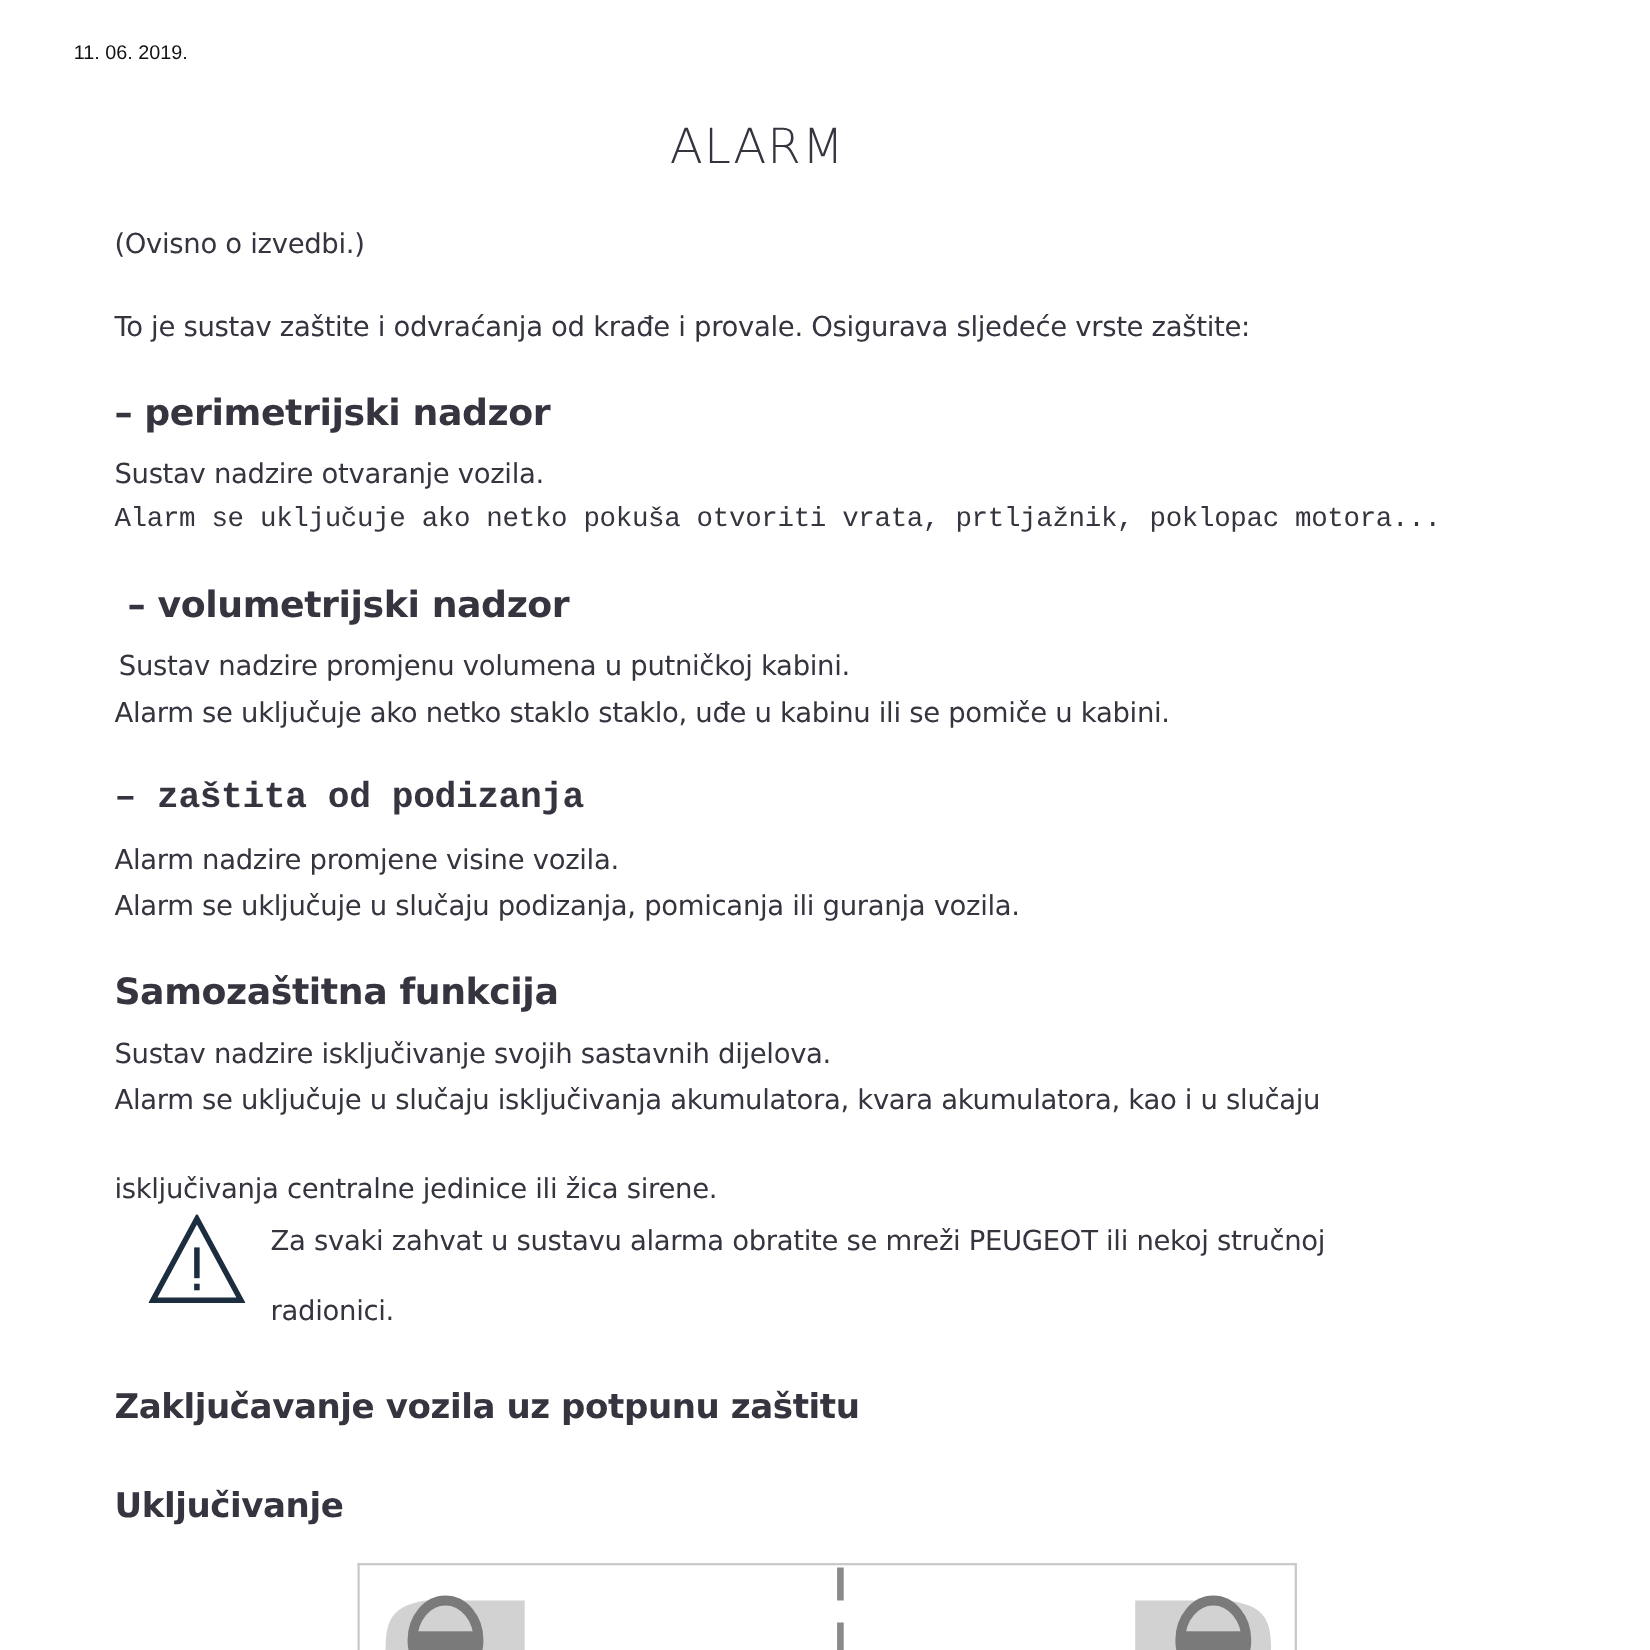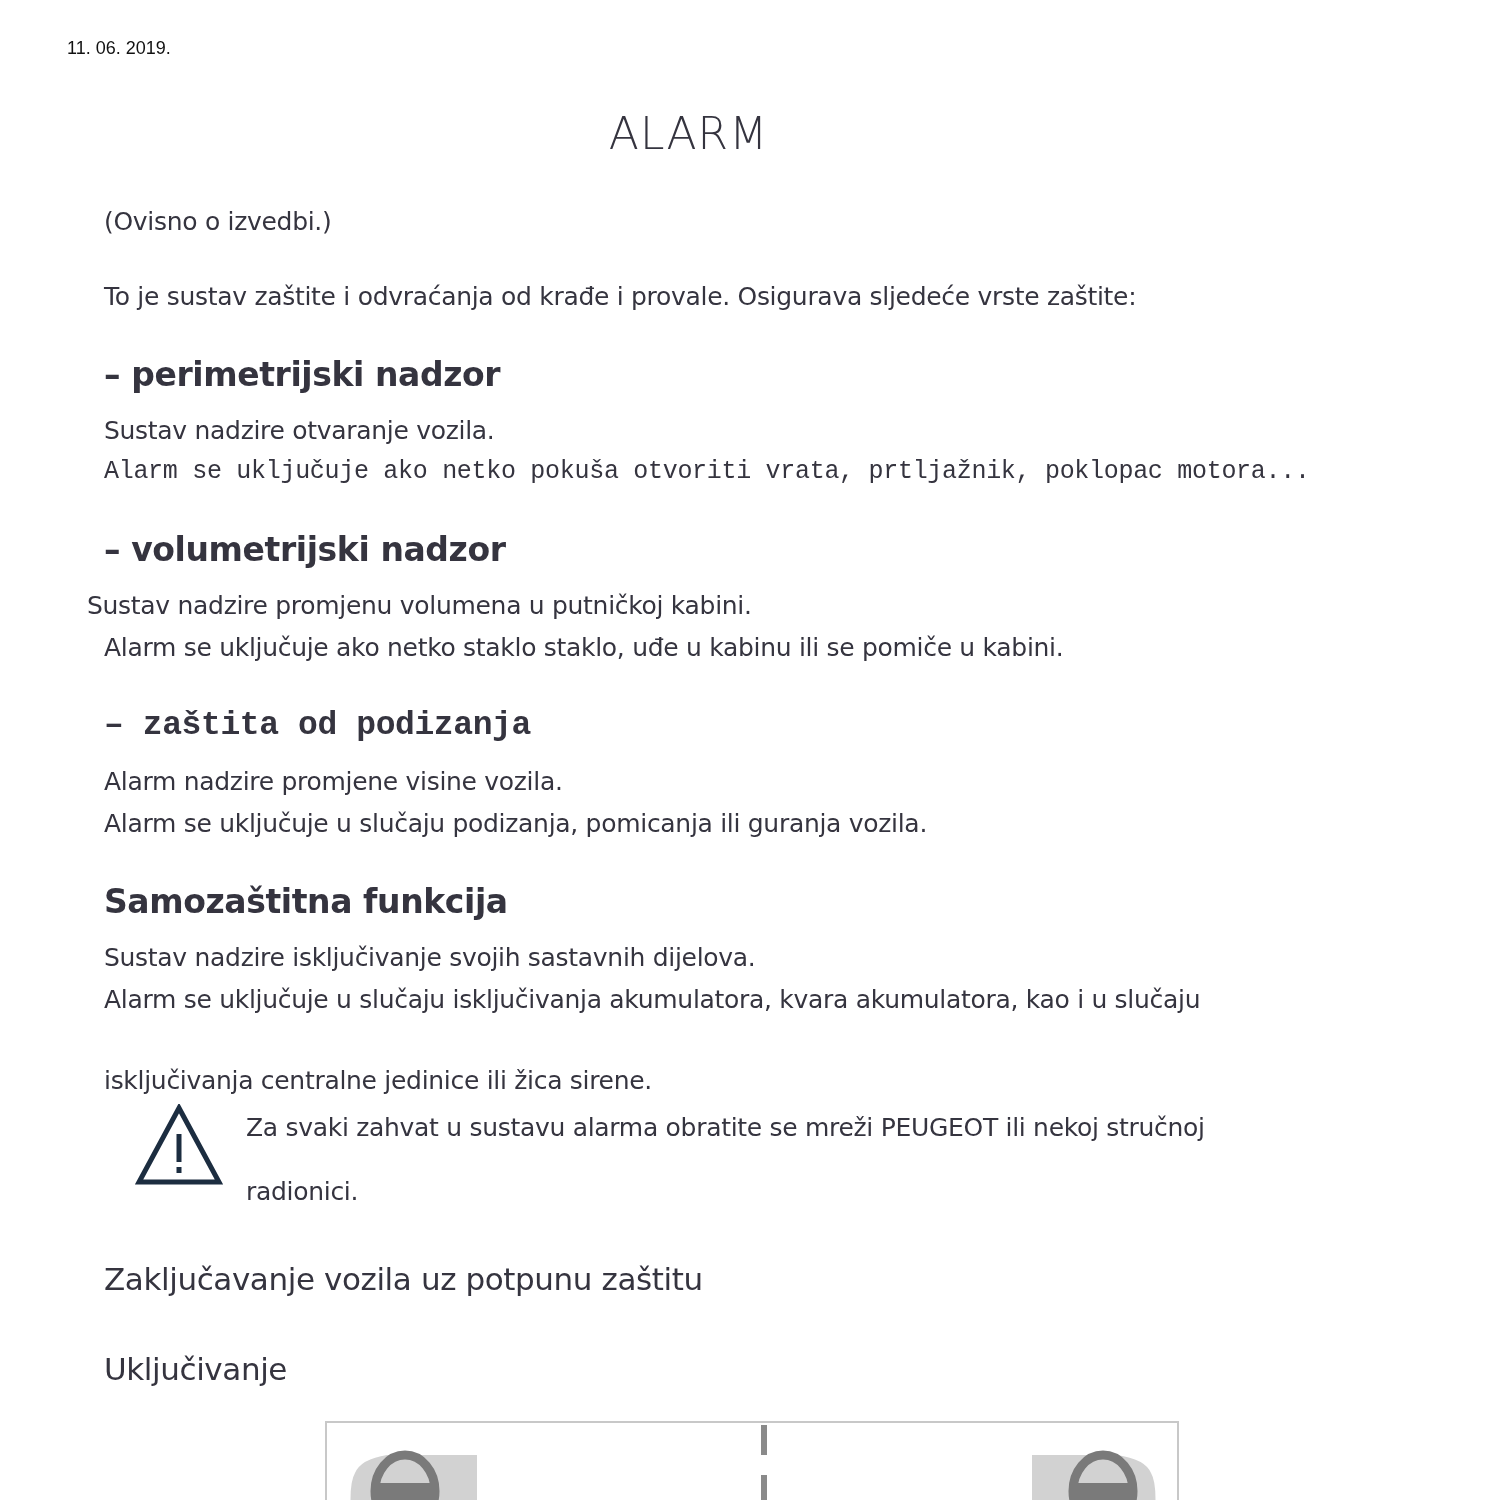--- a/index.html
+++ b/index.html
@@ -49,21 +49,21 @@
       font-family: "DejaVu Sans", sans-serif;
       font-weight: bold;
       font-size: 33px;
       line-height: 40px;
       color: #35343f;
       white-space: nowrap;
       letter-spacing: -0.4px;
     }
     .h2 {
       font-family: "DejaVu Sans", sans-serif;
-      font-weight: normal;
+      font-weight: bold;
       font-size: 31px;
       line-height: 40px;
       color: #35343f;
       white-space: nowrap;
       letter-spacing: -0.4px;
     }
     .warn-icon {
       position: absolute;
       left: 135px;
       top: 1104px;
@@ -92,22 +92,22 @@
   <div class="title">ALARM</div>
 
   <div class="abs p" style="left:104px; top:206px;">(Ovisno o izvedbi.)</div>
 
   <div class="abs p" style="left:104px; top:281px;">To je sustav zaštite i odvraćanja od krađe i provale. Osigurava sljedeće vrste zaštite:</div>
 
   <div class="abs h" style="left:104px; top:355px;">– perimetrijski nadzor</div>
   <div class="abs p" style="left:104px; top:415px;">Sustav nadzire otvaranje vozila.</div>
   <div class="abs p" style="left:104px; top:456px;font-family:Liberation Mono, monospace;">Alarm se uključuje ako netko pokuša otvoriti vrata, prtljažnik, poklopac motora...</div>
 
-  <div class="abs h" style="left:104px; top:530px;">– volumetrijski nadzor</div>
-  <div class="abs p" style="left:87px; top:590px;">Sustav nadzire promjenu volumena u putničkoj kabini.</div>
+  <div class="abs h" style="left:116px; top:530px;">– volumetrijski nadzor</div>
+  <div class="abs p" style="left:108px; top:590px;">Sustav nadzire promjenu volumena u putničkoj kabini.</div>
   <div class="abs p" style="left:104px; top:632px;">Alarm se uključuje ako netko staklo staklo, uđe u kabinu ili se pomiče u kabini.</div>
 
   <div class="abs h" style="left:104px; top:706px;font-family:Liberation Mono, monospace;">– zaštita od podizanja</div>
   <div class="abs p" style="left:104px; top:766px;">Alarm nadzire promjene visine vozila.</div>
   <div class="abs p" style="left:104px; top:808px;">Alarm se uključuje u slučaju podizanja, pomicanja ili guranja vozila.</div>
 
   <div class="abs h" style="left:104px; top:882px;">Samozaštitna funkcija</div>
   <div class="abs p" style="left:104px; top:942px;">Sustav nadzire isključivanje svojih sastavnih dijelova.</div>
   <div class="abs p" style="left:104px; top:984px;">Alarm se uključuje u slučaju isključivanja akumulatora, kvara akumulatora, kao i u slučaju</div>
   <div class="abs p" style="left:104px; top:1065px;">isključivanja centralne jedinice ili žica sirene.</div>

